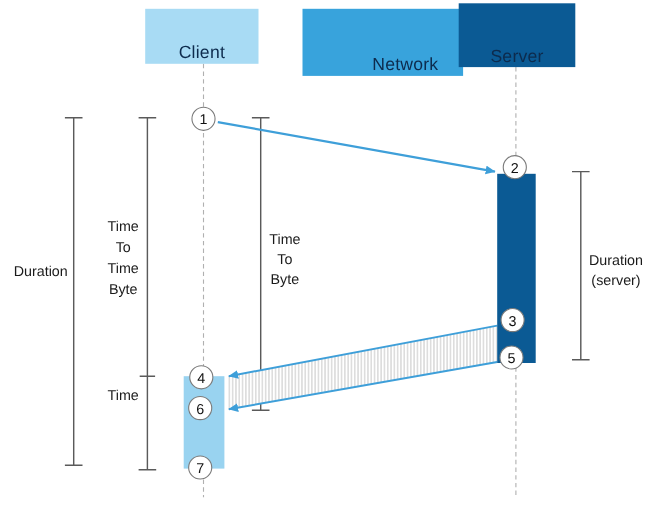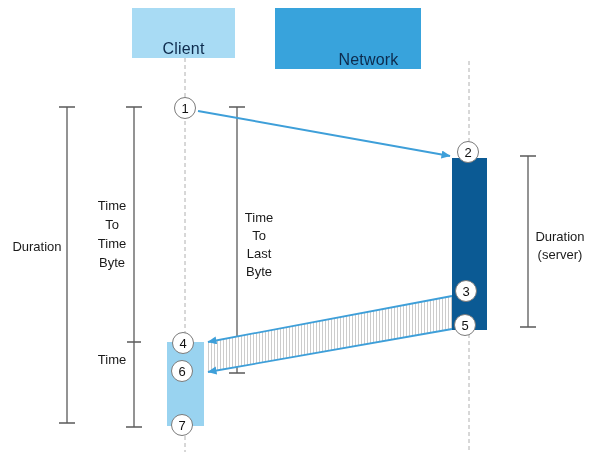--- a/index.html
+++ b/index.html
@@ -67,20 +67,23 @@
 
     <line x1="198" y1="111" x2="450" y2="156" style="stroke:var(--arrow-blue)" stroke-width="2" marker-end="url(#arr)"></line>
   </svg>
 
   <div class="lane-box lane-client">
       <span>Client</span>
     </div>
   <div class="lane-box lane-network">
       <span>Network</span>
     </div>
+  <div class="lane-box lane-server">
+      <span>Server</span>
+    </div>
 
   <div class="event-circle" style="left:174px;top:97px;">1</div>
   <div class="event-circle" style="left:457px;top:141px;">2</div>
   <div class="event-circle" style="left:455px;top:280px;">3</div>
   <div class="event-circle" style="left:172px;top:332px;">4</div>
   <div class="event-circle" style="left:454px;top:314px;">5</div>
   <div class="event-circle" style="left:171px;top:360px;">6</div>
   <div class="event-circle" style="left:171px;top:414px;">7</div>
 
   <div class="measure-label" style="left:0px;top:238px;width:74px;">
@@ -88,21 +91,20 @@
   </div>
   <div class="measure-label lh19" style="left:77px;top:196px;width:70px;">
     <div>Time</div>
     <div>To</div>
     <div>Time</div>
     <div>Byte</div>
   </div>
   <div class="measure-label" style="left:224px;top:209px;width:70px;">
     <div>Time</div>
     <div>To</div>
-    <div>Last</div>
     <div>Byte</div>
   </div>
   <div class="measure-label" style="left:77px;top:351px;width:70px;">
     <div>Time</div>
   </div>
   <div class="measure-label" style="left:522px;top:228px;width:76px;">
     <div>Duration</div>
     <div>(server)</div>
   </div>
 

